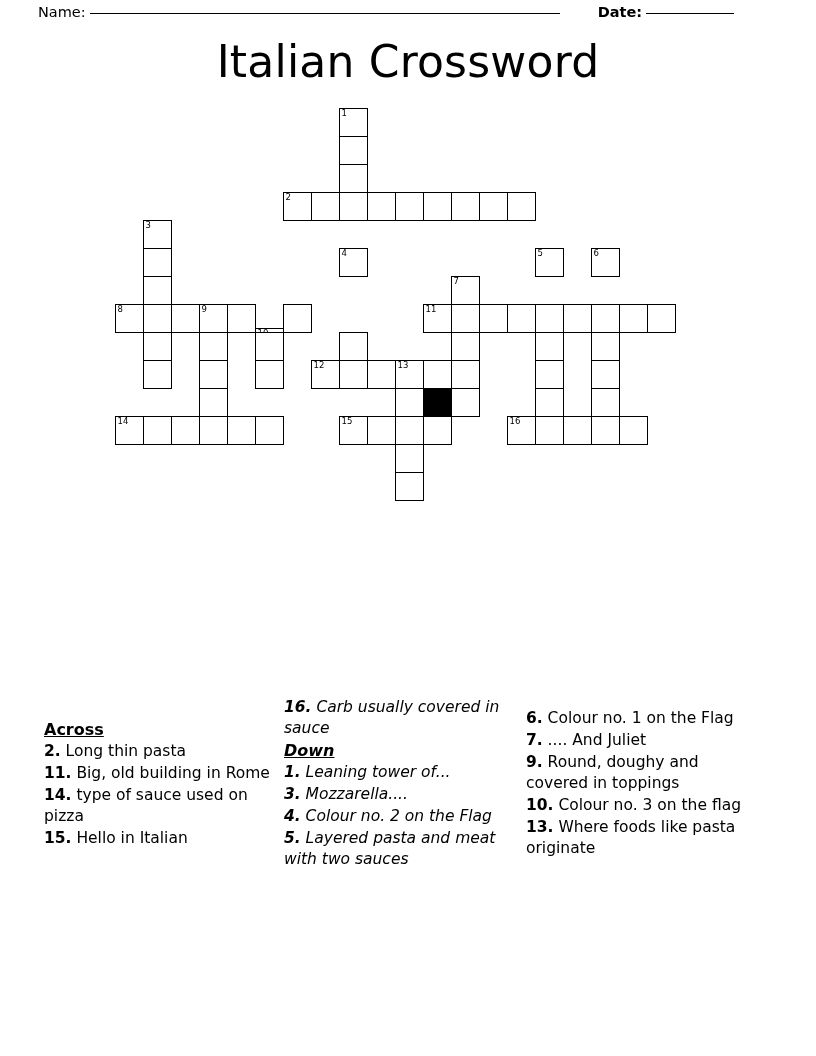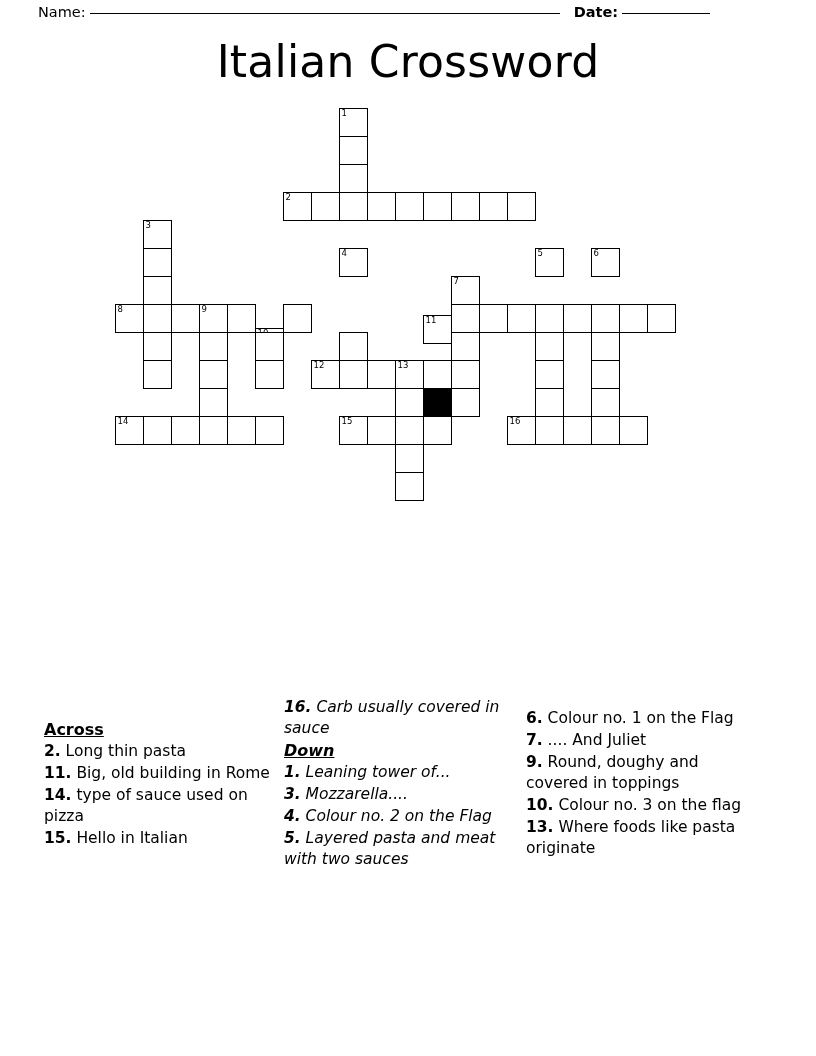--- a/index.html
+++ b/index.html
@@ -32,21 +32,21 @@
   }
   .rule {
     display: inline-block;
     border-bottom: 1px solid #000;
     height: 0;
     position: relative;
     top: -3px;
   }
   .name-rule { width: 470px; margin-left: 4px; }
   .date-rule { width: 88px; margin-left: 4px; }
-  .date-label { margin-left: 14px; font-weight: bold; }
+  .date-label { margin-left: 38px; font-weight: bold; }
 
   
   .title {
     position: absolute;
     top: 36px;
     left: 0;
     width: 816px;
     text-align: center;
     font-size: 44px;
     font-weight: normal;
@@ -165,21 +165,21 @@
     <div class="cell" style="left: 143px; top: 196px;"></div>
     <div class="cell" style="left: 171px; top: 196px;"></div>
     <div class="cell" style="left: 199px; top: 196px;">
       <span class="num">9</span>
     </div>
     <div class="cell" style="left: 227px; top: 196px;"></div>
     <div class="cell" style="left: 255px; top: 196px; margin-top: 24px;">
       <span class="num">10</span>
     </div>
     <div class="cell" style="left: 283px; top: 196px;"></div>
-    <div class="cell" style="left: 423px; top: 196px; margin-top: 11px;">
+    <div class="cell" style="left: 423px; top: 196px;">
       <span class="num">11</span>
     </div>
     <div class="cell" style="left: 451px; top: 196px;"></div>
     <div class="cell" style="left: 479px; top: 196px;"></div>
     <div class="cell" style="left: 507px; top: 196px;"></div>
     <div class="cell" style="left: 535px; top: 196px;"></div>
     <div class="cell" style="left: 563px; top: 196px;"></div>
     <div class="cell" style="left: 591px; top: 196px;"></div>
     <div class="cell" style="left: 619px; top: 196px;"></div>
     <div class="cell" style="left: 647px; top: 196px;"></div>

